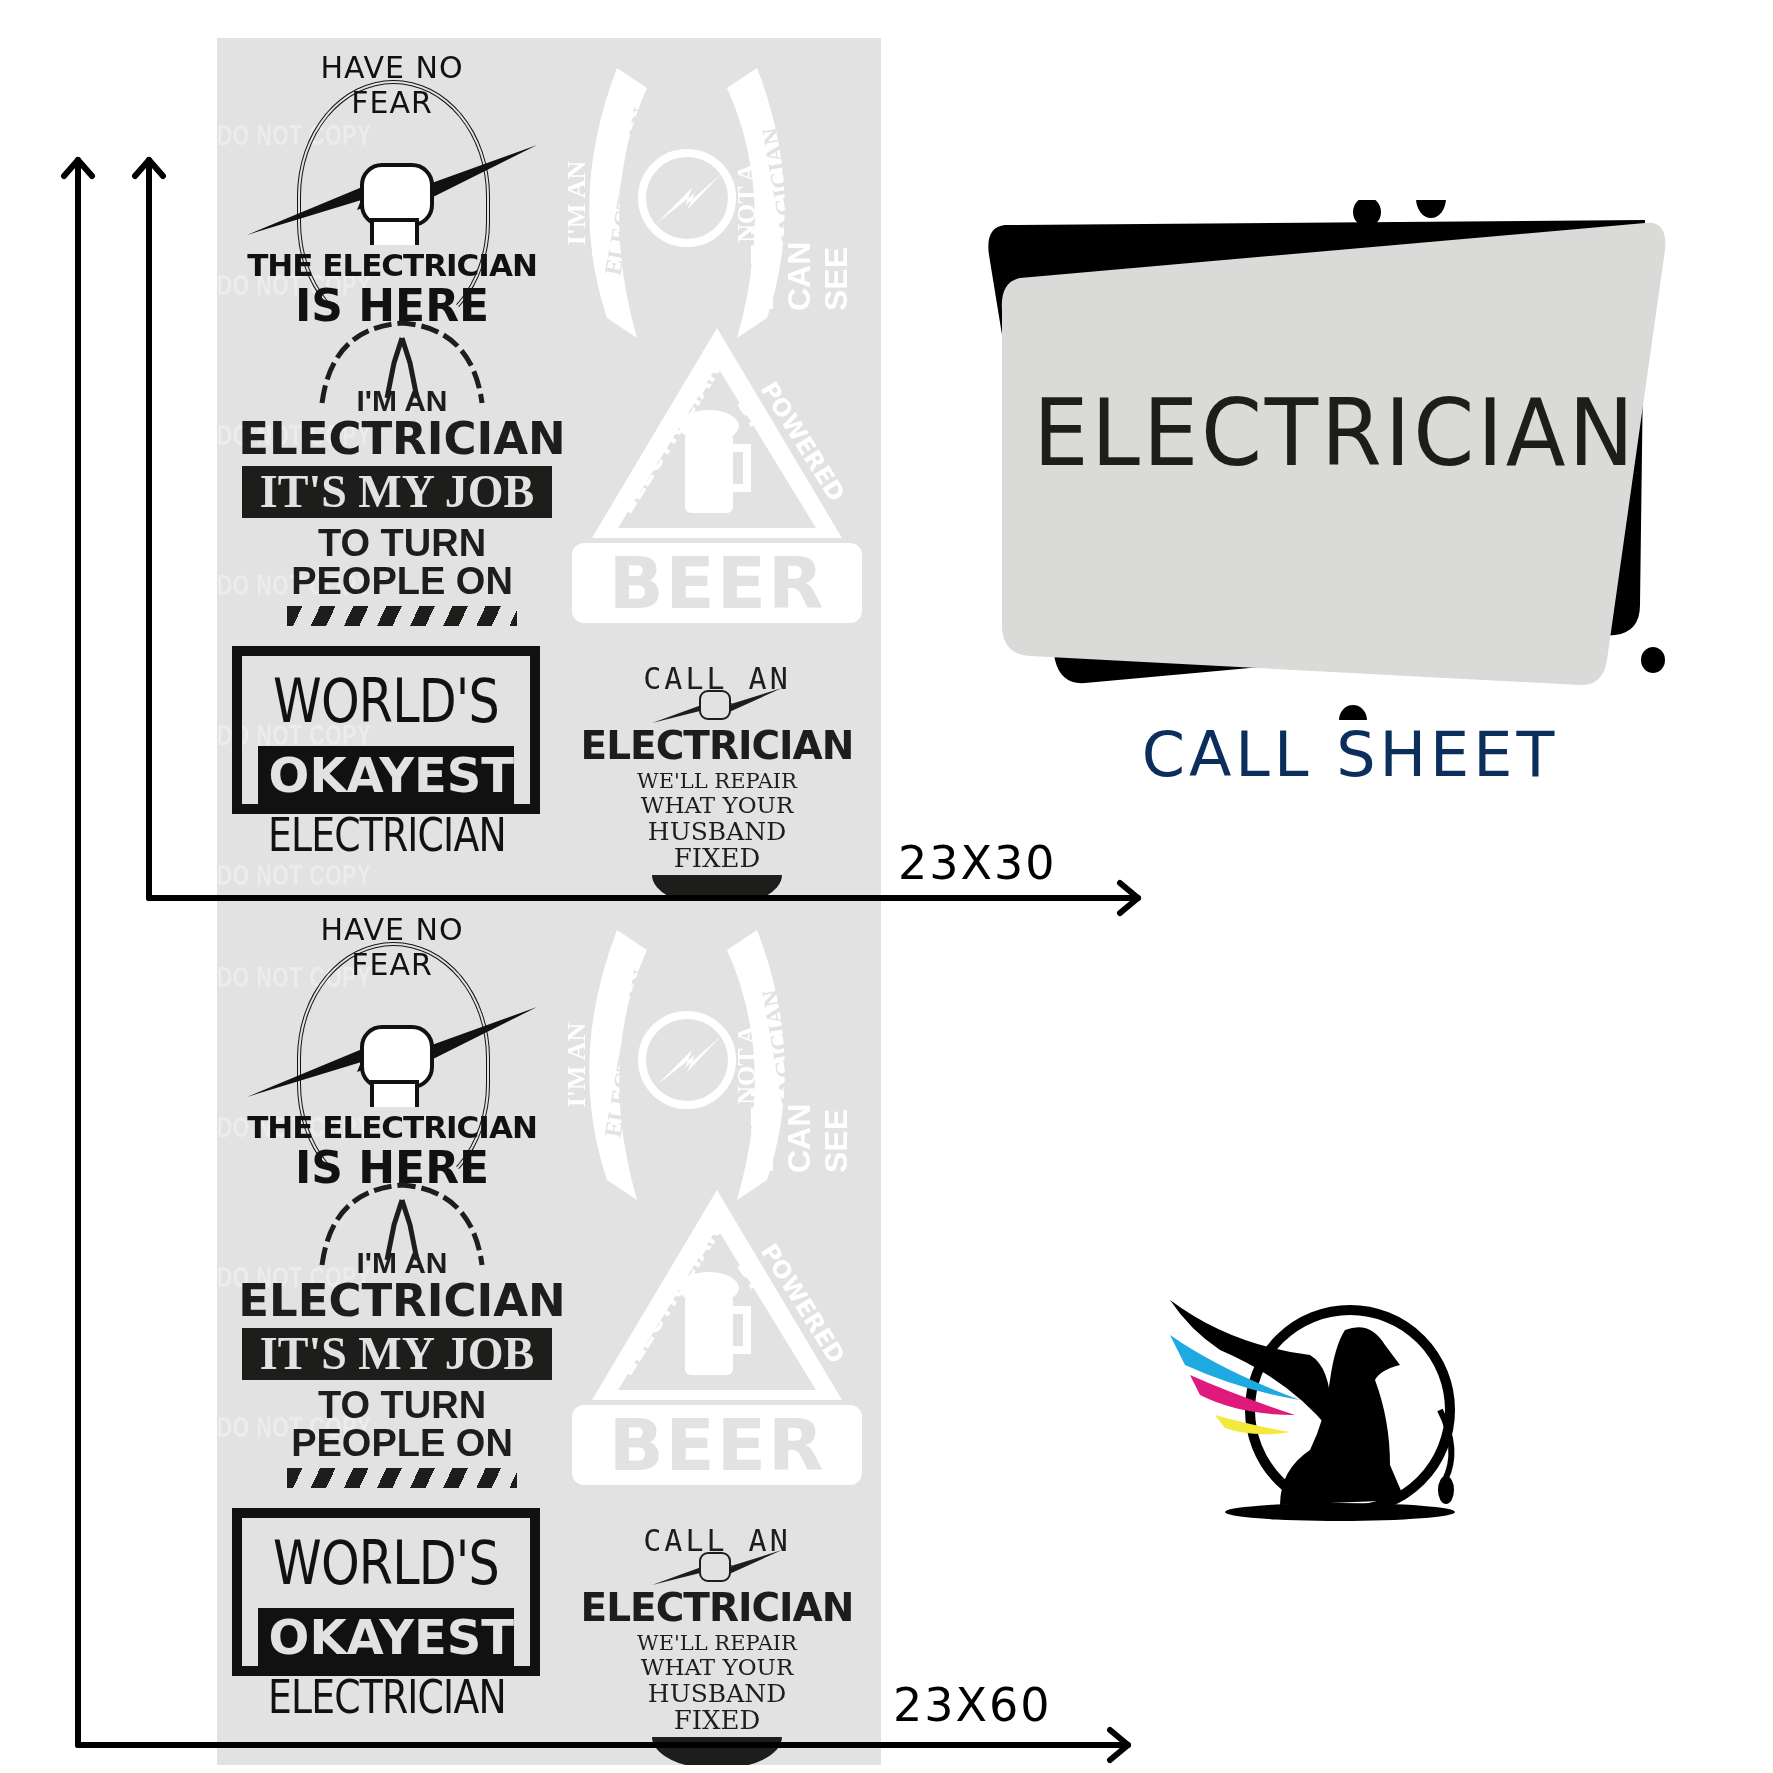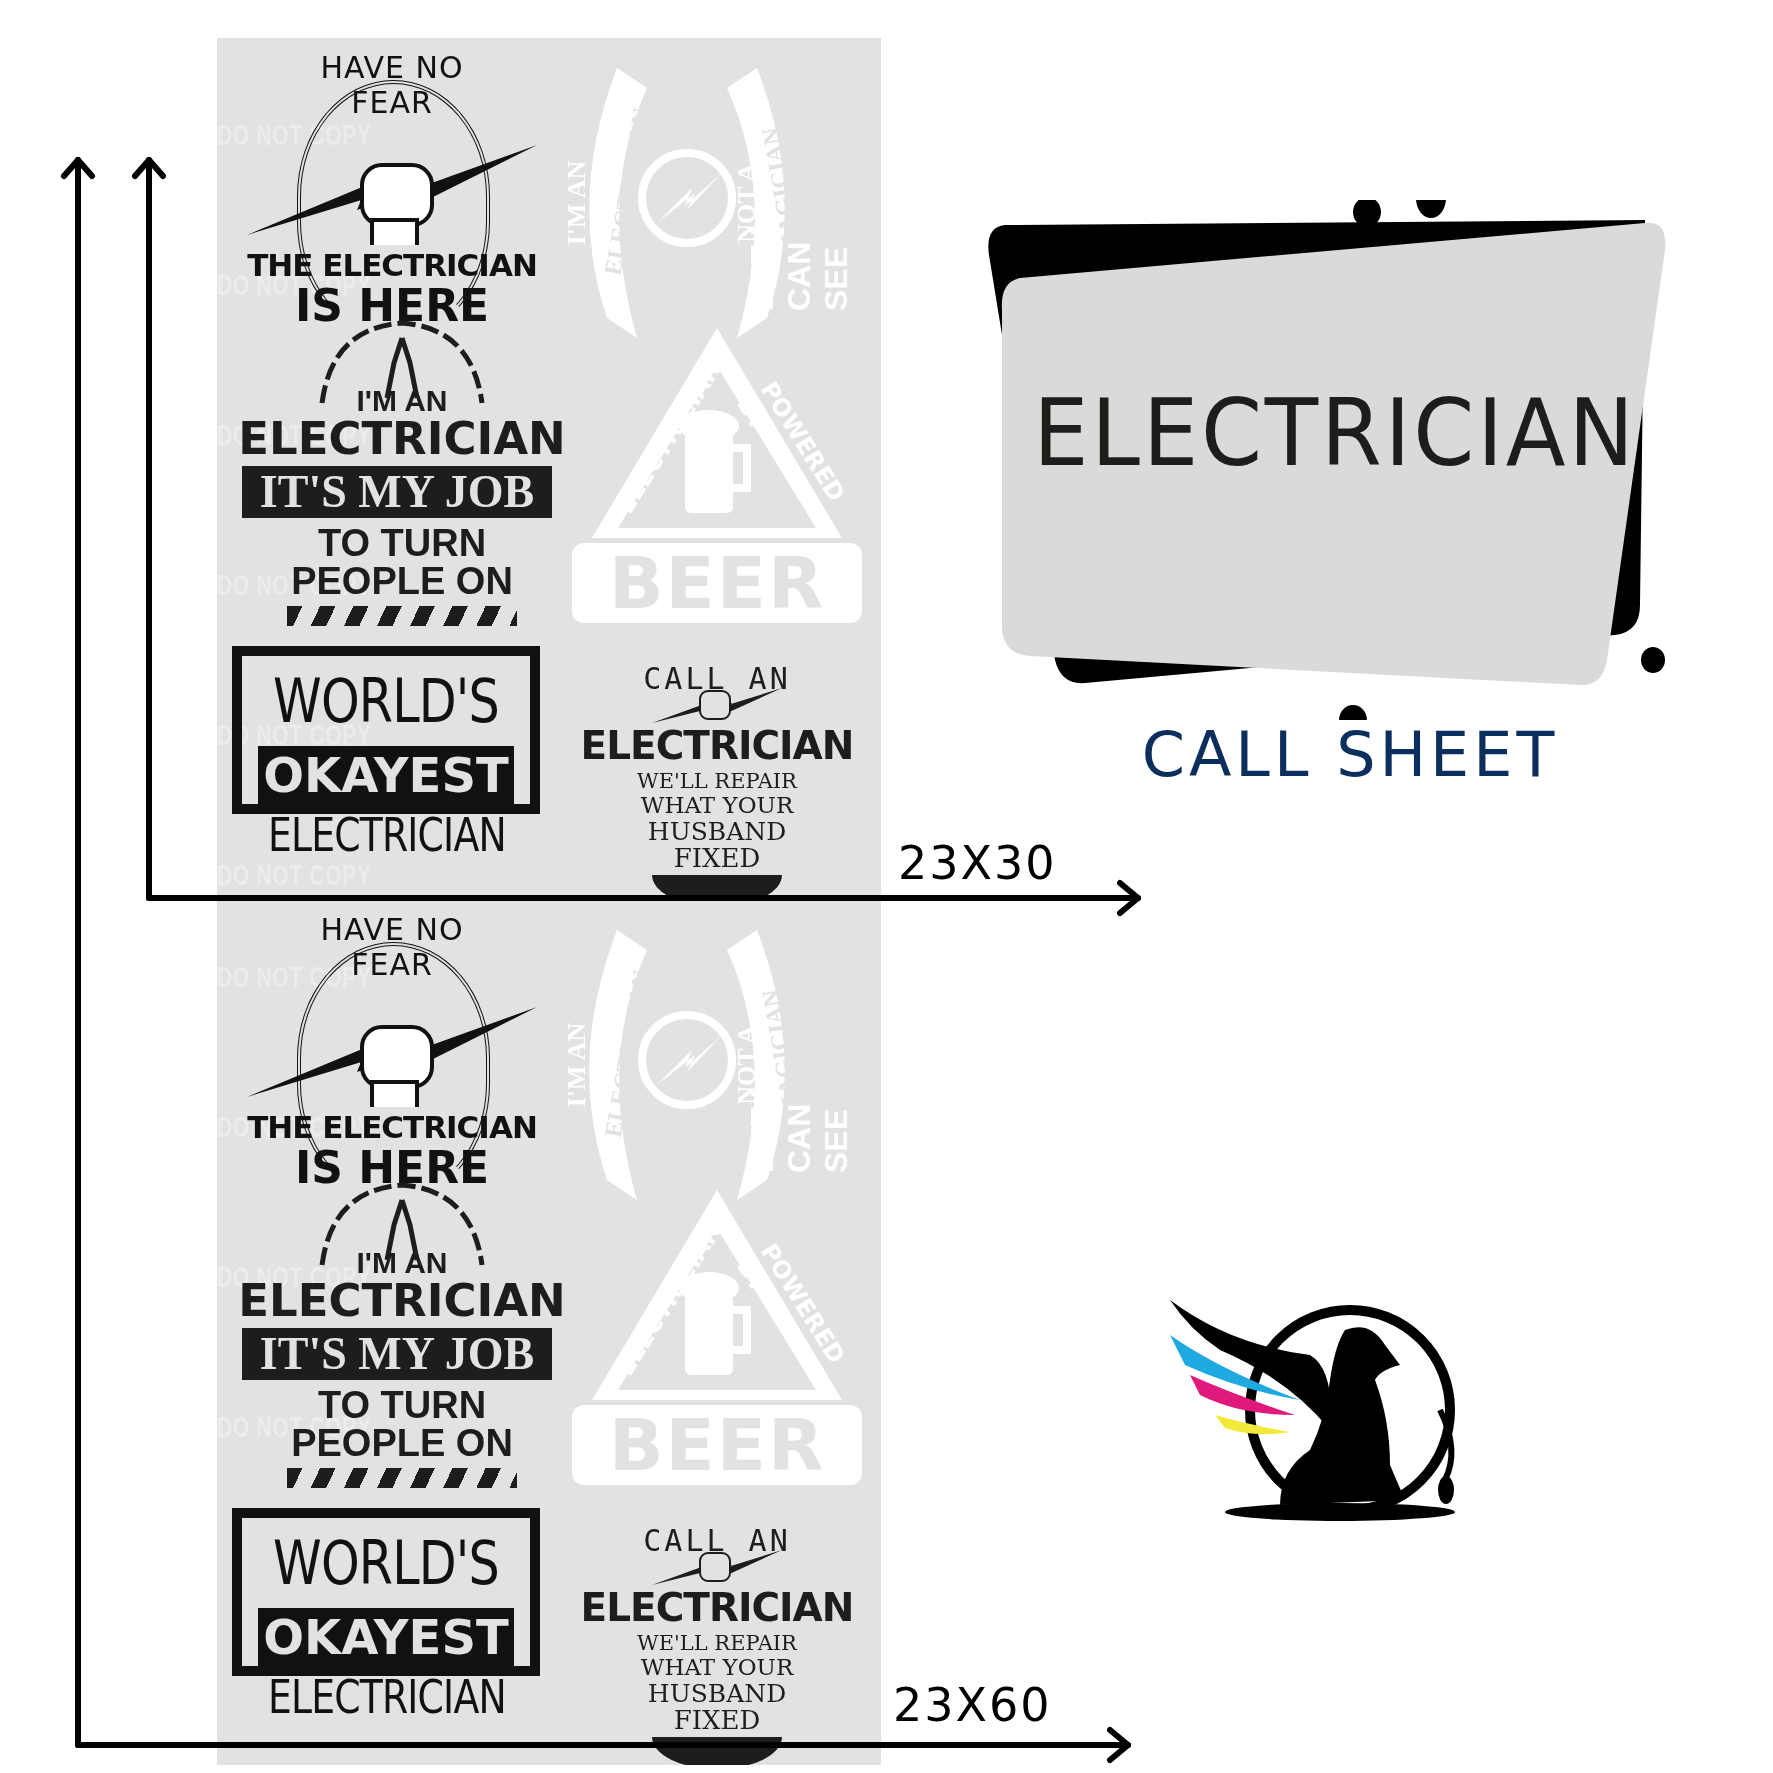--- a/index.html
+++ b/index.html
@@ -24,21 +24,21 @@
 
   
   .d-job { position:absolute; left:20px; width:330px; height:300px; }
   .job-small { position:absolute; left:0; width:330px; text-align:center; font-family:"Liberation Sans", sans-serif; font-weight:bold; color:#1d1d1b; line-height:1; }
   .job-boxed { position:absolute; left:5px; width:310px; background:#1d1d1b; color:#e2e2e2; text-align:center; font-family:"Liberation Serif", serif; font-weight:bold; line-height:1; }
   .stripes { position:absolute; left:50px; width:230px; height:20px; background:repeating-linear-gradient(115deg,#1d1d1b 0 14px, transparent 14px 30px); }
 
   
   .d-world { position:absolute; left:15px; width:308px; height:168px; border:10px solid #111; box-sizing:border-box; background:transparent; }
   .world-l1, .world-l3 { position:absolute; left:0; width:100%; text-align:center; font-family:"DejaVu Sans", sans-serif; color:#111; transform:scaleX(0.82); letter-spacing:-1px; }
-  .world-l2 { position:absolute; left:16px; right:16px; background:#111; color:#e2e2e2; text-align:center; font-family:"DejaVu Sans", sans-serif; font-weight:bold; }
+  .world-l2 { position:absolute; left:16px; right:16px; background:#111; color:#e2e2e2; text-align:right; font-family:"DejaVu Sans", sans-serif; font-weight:bold; }
 
   
   .white { color:#ffffff; font-family:"Liberation Serif", serif; font-weight:bold; }
   .magic-wrap { position:absolute; width:310px; height:310px; }
   .beer-wrap { position:absolute; width:290px; height:300px; }
   .beer-tri { position:absolute; left:20px; top:0; width:0; height:0; border-left:125px solid transparent; border-right:125px solid transparent; border-bottom:210px solid #fff; }
   .beer-tri-inner { position:absolute; left:46px; top:38px; width:0; height:0; border-left:99px solid transparent; border-right:99px solid transparent; border-bottom:162px solid #e2e2e2; }
   .beer-box { position:absolute; left:0; top:215px; width:290px; height:80px; background:#fff; border-radius:12px; text-align:center; color:#e2e2e2; font-family:"DejaVu Sans", sans-serif; font-weight:bold; font-size:72px; line-height:80px; letter-spacing:2px; }
 
   

